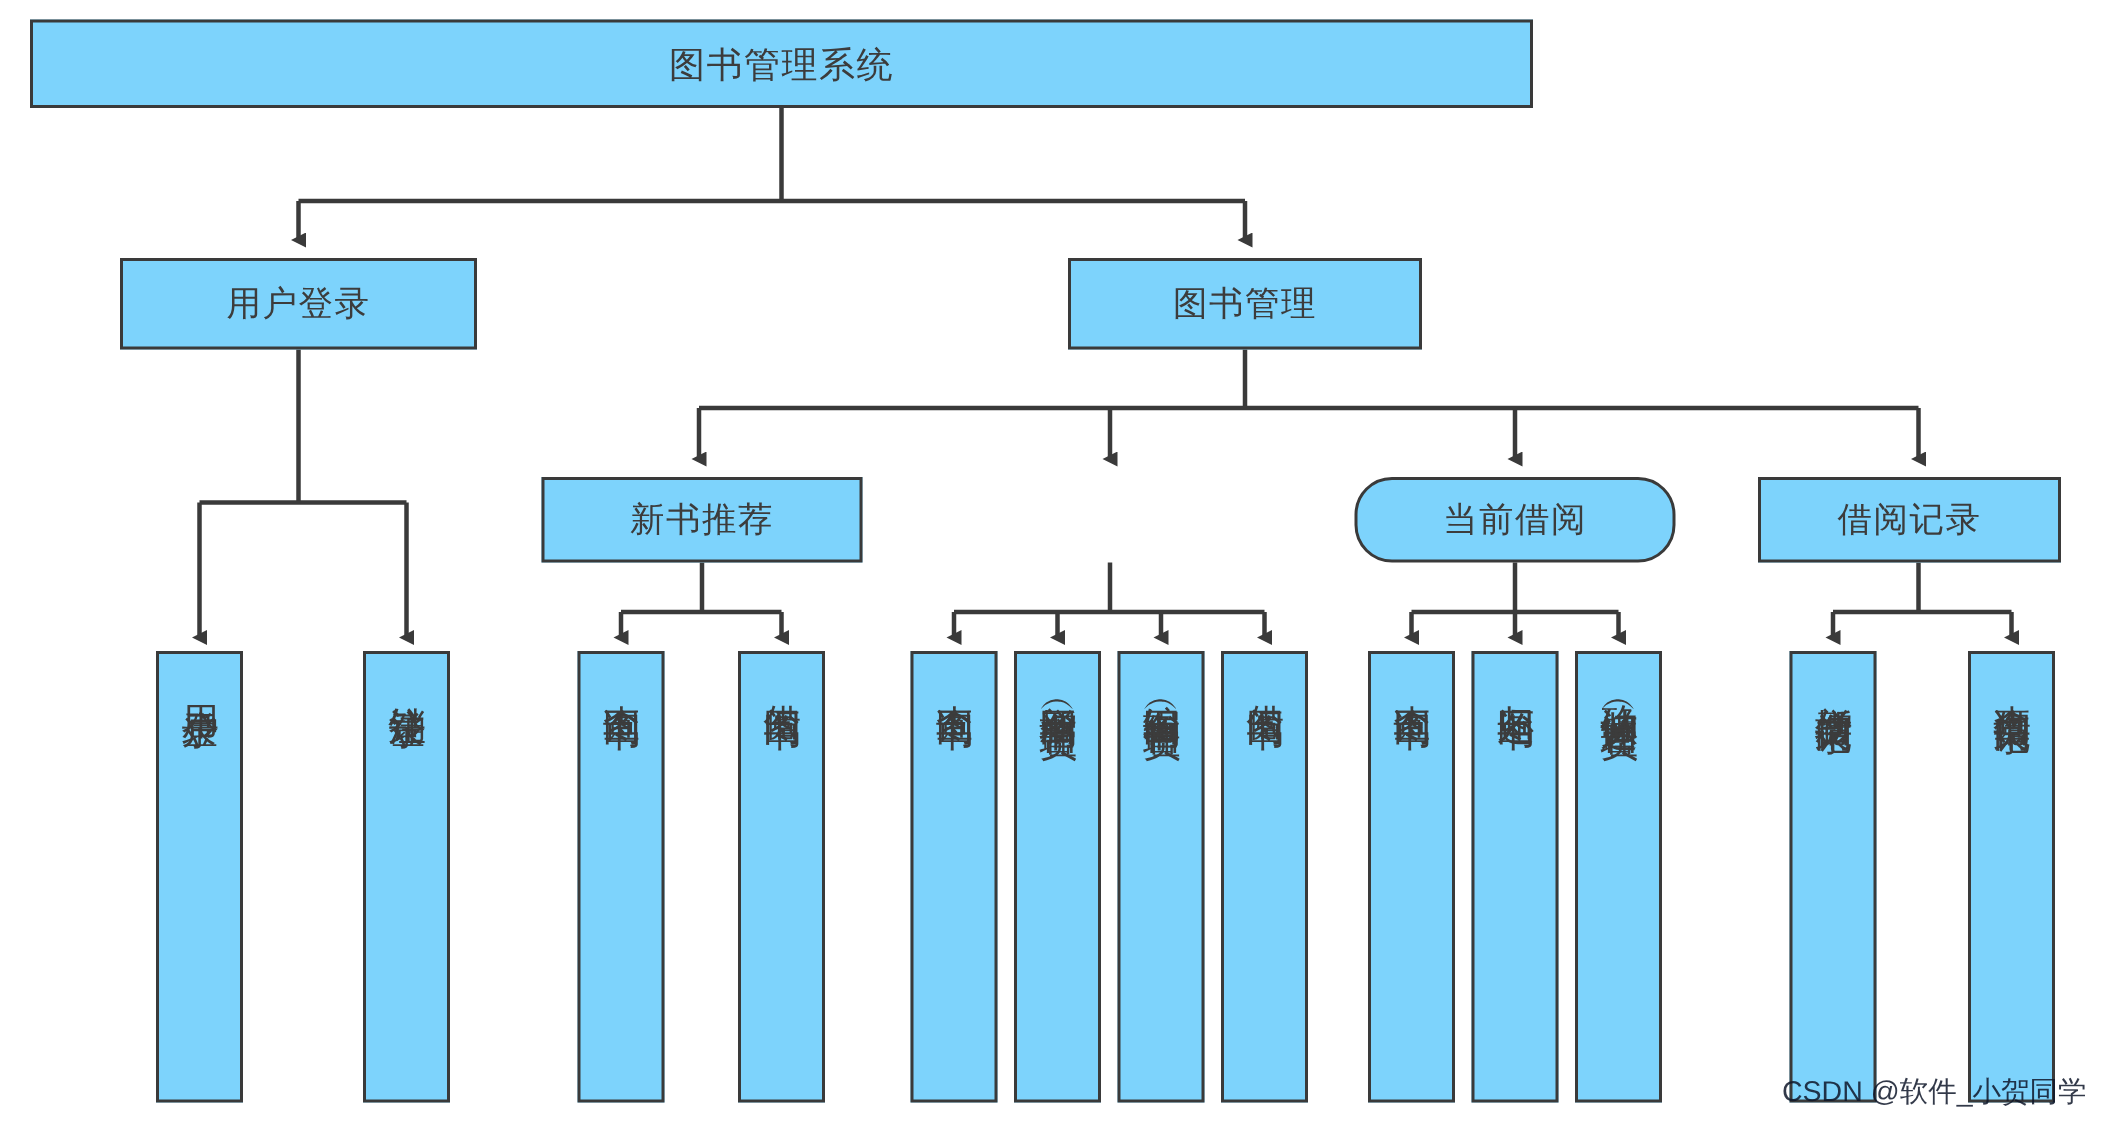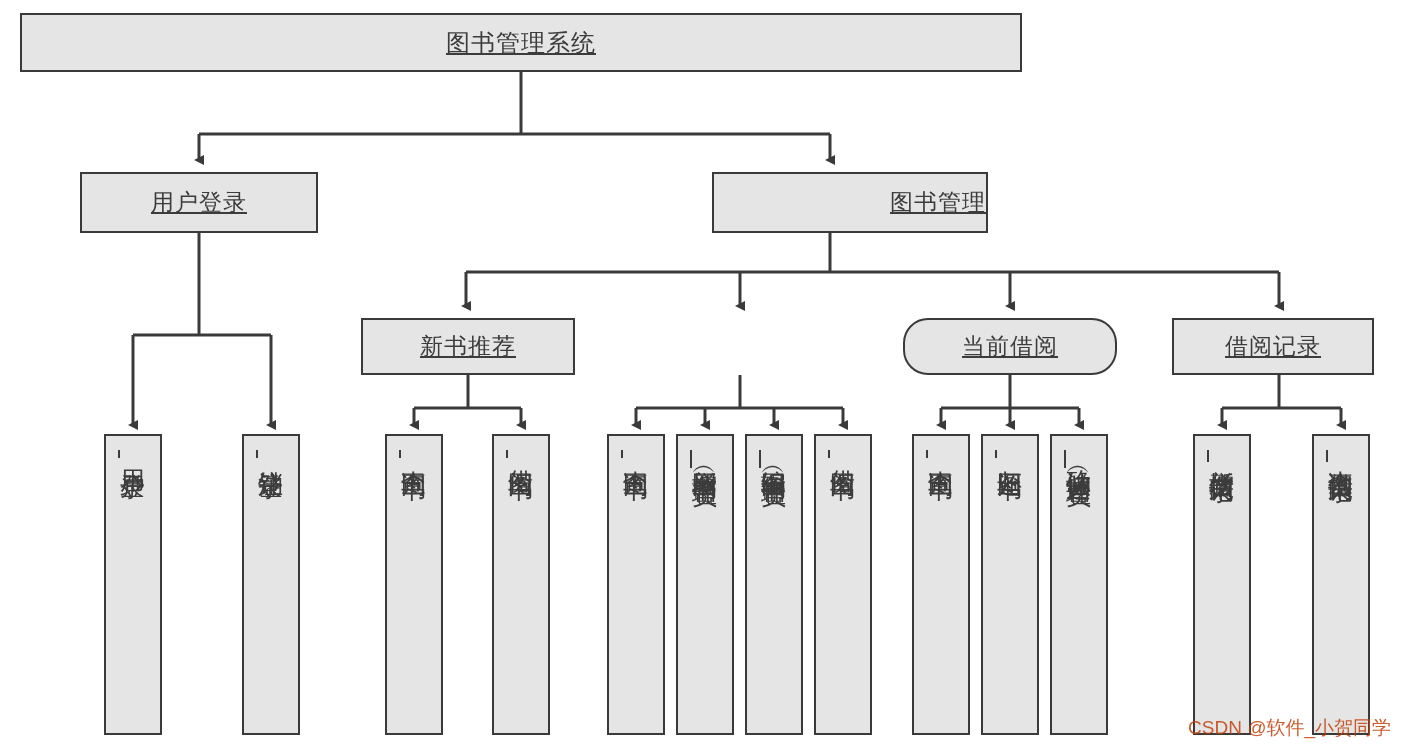--- a/index.html
+++ b/index.html
@@ -24,27 +24,26 @@
     left: 0;
     top: 0;
     width: 1405px;
     height: 747px;
     pointer-events: none;
   }
   .node {
     position: absolute;
     box-sizing: border-box;
     border: 2px solid #3a3a3a;
-    background: #e5e5e5;
+    background: #7dd3fc;
     display: flex;
     align-items: center;
     justify-content: center;
     color: #3c3c3c;
     z-index: 2;
-    text-decoration: underline;
   }
   .node-h {
     font-size: 23px;
     letter-spacing: 1px;
     white-space: nowrap;
   }
   .node-root {
     font-size: 24px;
   }
   .node-v {
@@ -58,21 +57,21 @@
     line-height: 1.12;
     letter-spacing: 2px;
     white-space: nowrap;
     display: block;
   }
   .watermark {
     position: absolute;
     right: 14px;
     bottom: 6px;
     font-size: 19px;
-    color: #c2410c;
+    color: #0f172a;
     white-space: nowrap;
     z-index: 3;
     opacity: .85;
   }
 </style>
 </head>
 <body>
 
 <div id="diagram-root">
 
@@ -126,21 +125,21 @@
     </g>
   </svg>
 
   <div class="node node-h node-root" style="left:20px; top:13px; width:1002px; height:59px;">
     <span>图书管理系统</span>
   </div>
 
   <div class="node node-h" style="left:80px; top:172px; width:238px; height:61px;">
     <span>用户登录</span>
   </div>
-  <div class="node node-h" style="left:712px; top:172px; width:276px; height:61px;justify-content:flex-end;">
+  <div class="node node-h" style="left:712px; top:172px; width:236px; height:61px;">
     <span>图书管理</span>
   </div>
 
   <div class="node node-h" style="left:361px; top:318px; width:214px; height:57px;">
     <span>新书推荐</span>
   </div>
   <div class="node node-h" style="left:903px; top:318px; width:214px; height:57px;border-radius:25px;">
     <span>当前借阅</span>
   </div>
   <div class="node node-h" style="left:1172px; top:318px; width:202px; height:57px;">

